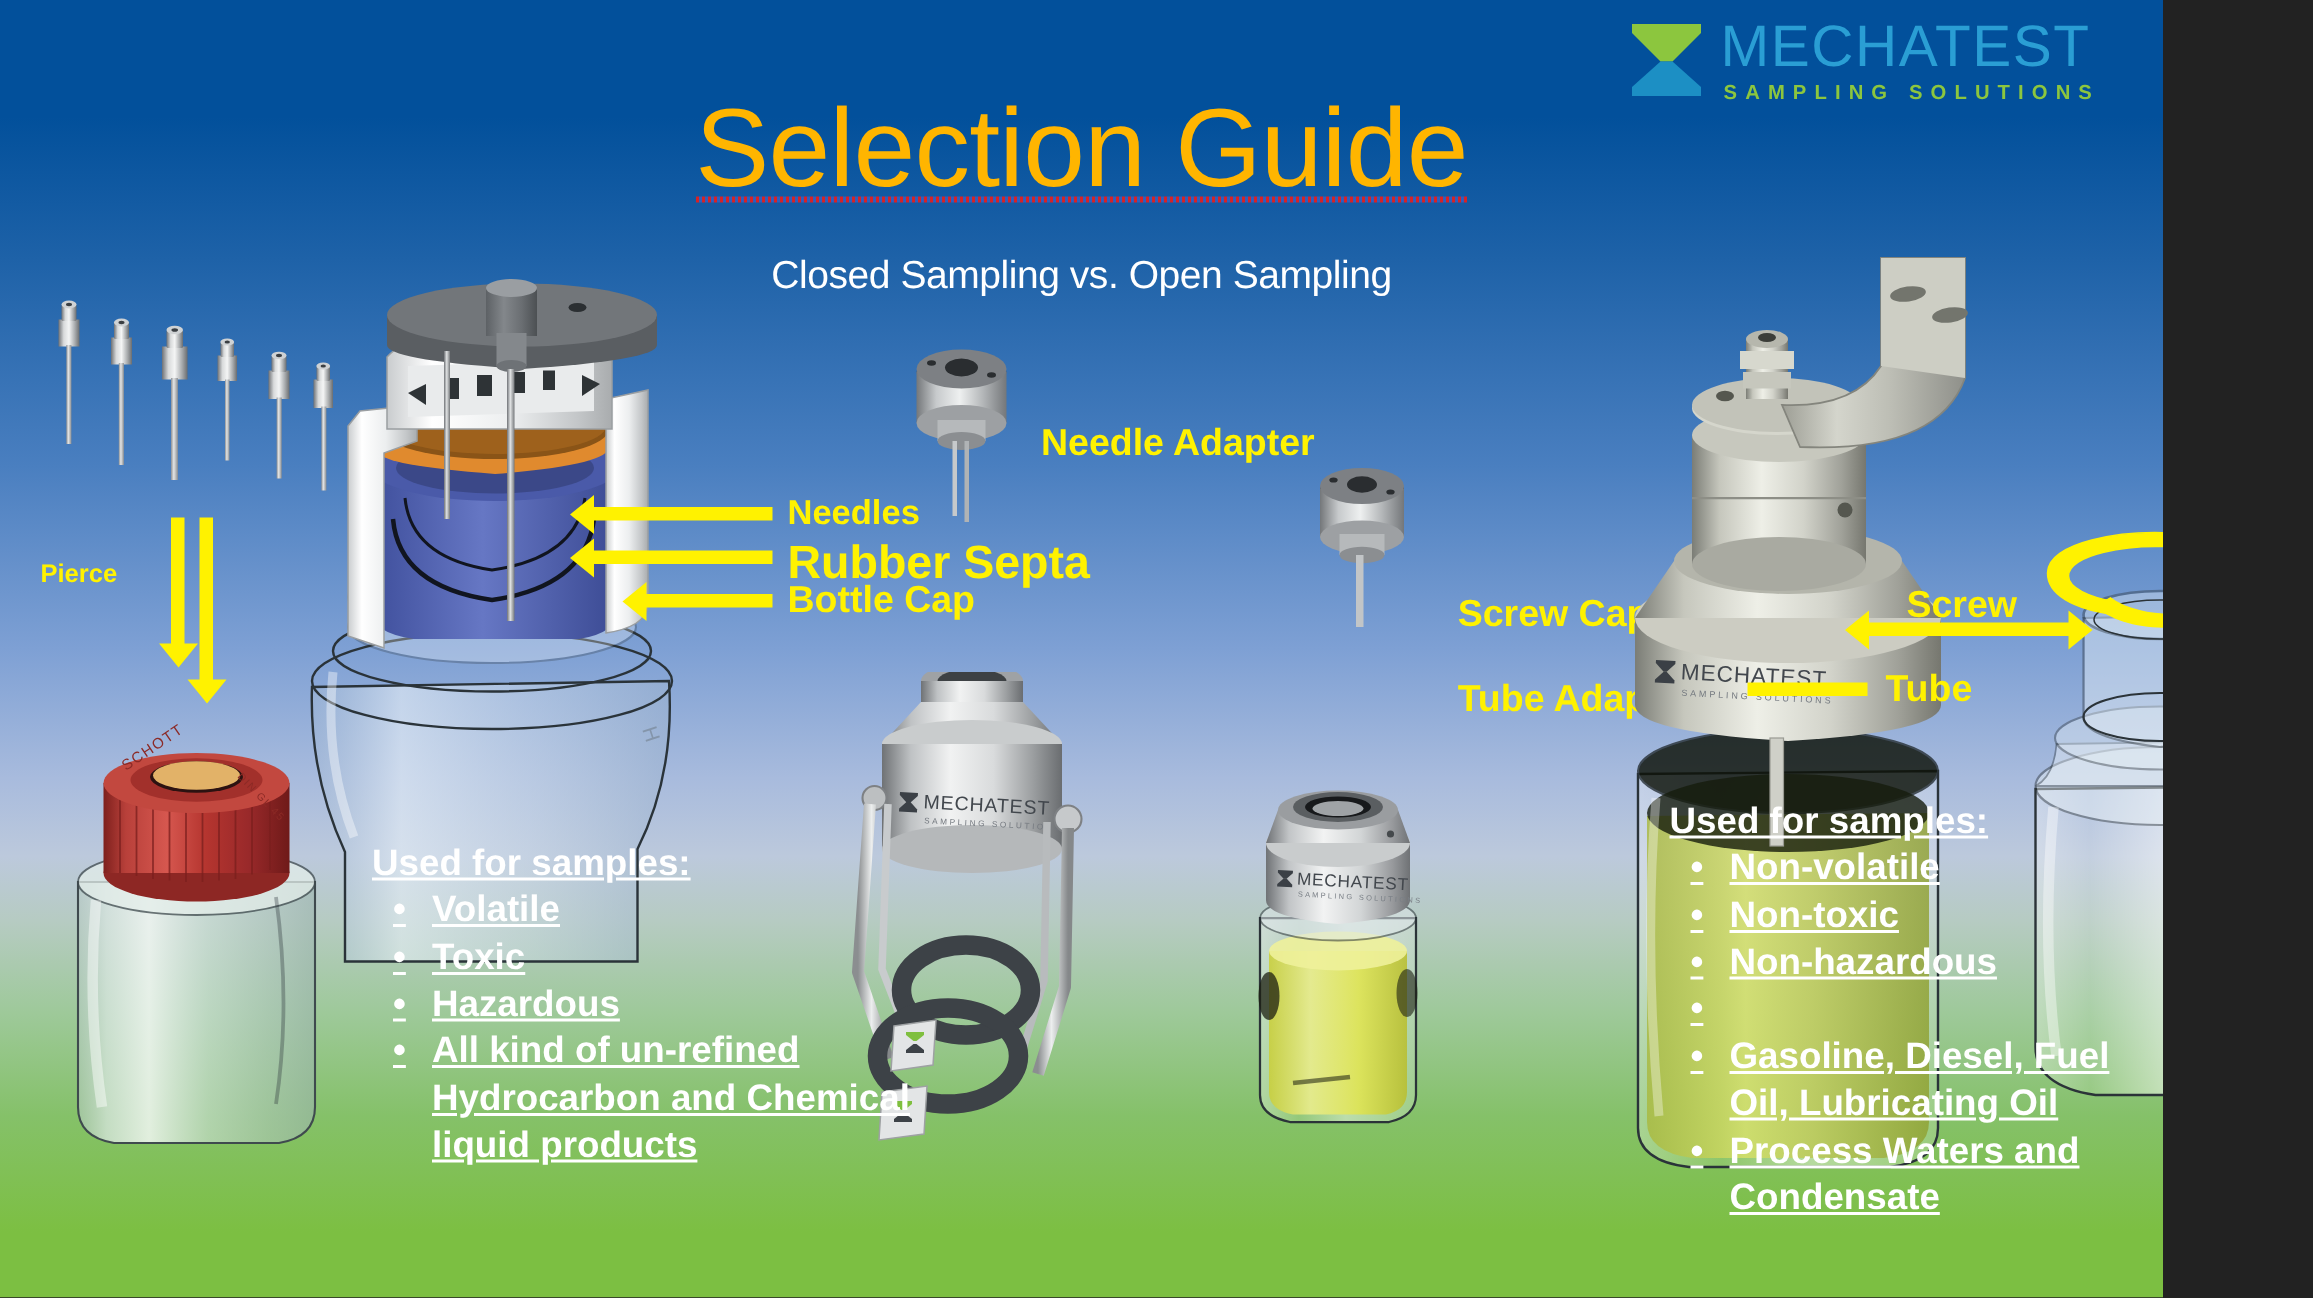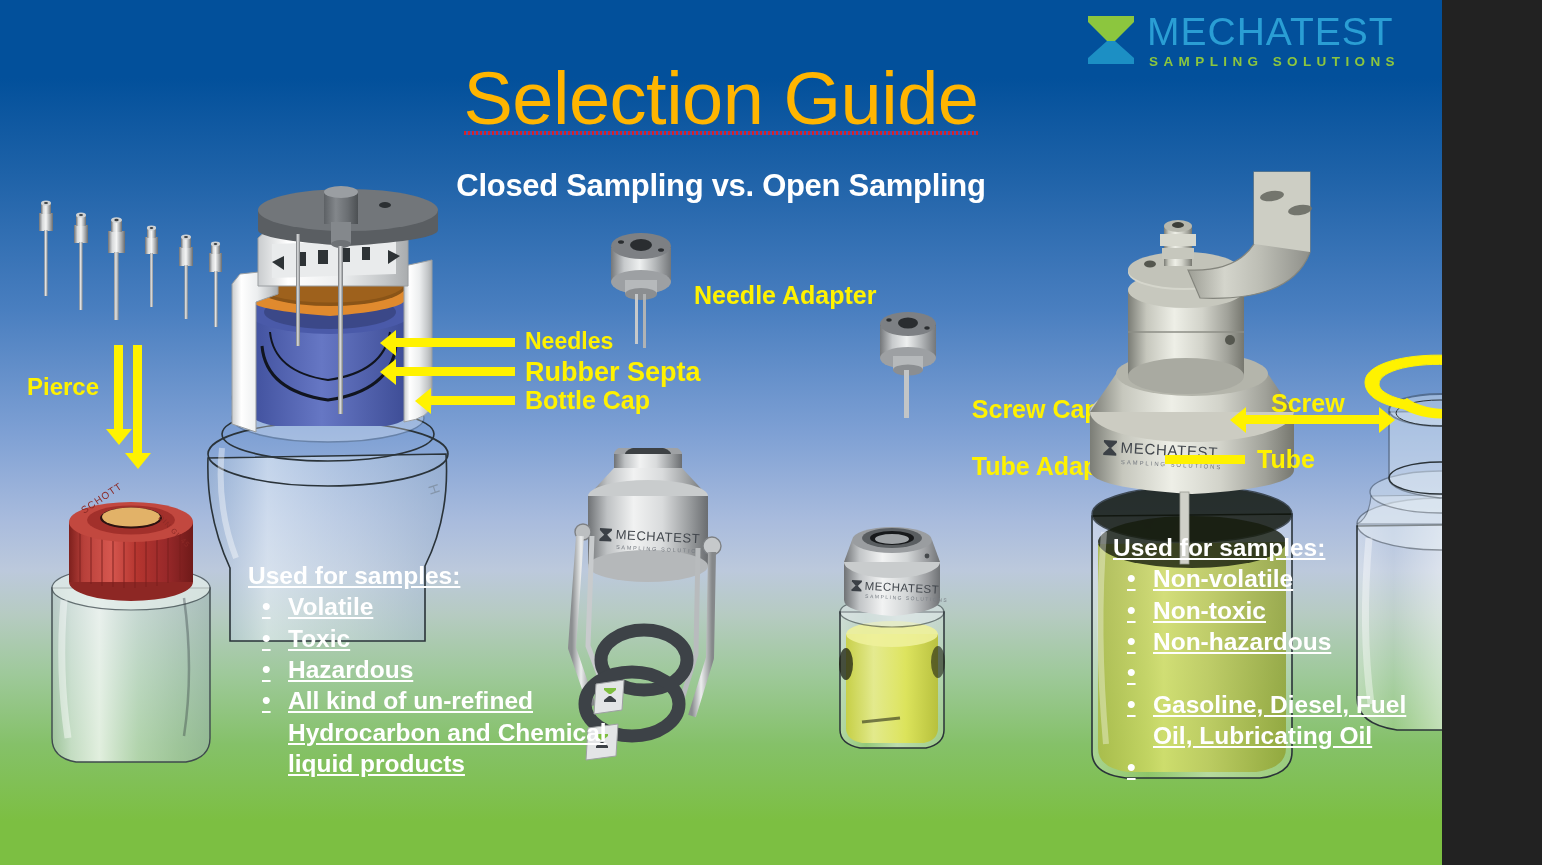--- a/index.html
+++ b/index.html
@@ -30,21 +30,21 @@
     font-size:74px;font-weight:400;color:#FFB500;letter-spacing:-.5px;
   }
   #title .sp{position:relative;display:inline-block;}
   #title .sp::after{
     content:"";position:absolute;left:0;right:0;bottom:6px;height:4px;
     background:repeating-linear-gradient(90deg,#e02020 0 2px,#2f5fc0 2px 4px);
     opacity:.95;
   }
   #subtitle{
     position:absolute;left:0;right:0;top:168px;text-align:center;
-    font-size:31px;font-weight:700;color:#ffffff;letter-spacing:-.3px;
+    font-size:26px;font-weight:400;color:#ffffff;letter-spacing:-.3px;
   }
   
   .ylabel{position:absolute;color:#FFF200;font-weight:700;white-space:pre;line-height:1.15;}
   
   .harrow{position:absolute;height:9px;background:#FFF200;}
   .harrow::before{
     content:"";position:absolute;left:-15px;top:50%;transform:translateY(-50%);
     width:0;height:0;border-top:13px solid transparent;border-bottom:13px solid transparent;
     border-right:16px solid #FFF200;
   }
@@ -150,21 +150,21 @@
           <ellipse cx="9.5" cy="4" rx="4.6" ry="2.4" fill="#cfd2d4"></ellipse>
             <ellipse cx="9.5" cy="4" rx="1.8" ry="1" fill="#3b3f43"></ellipse>
           <rect x="8.2" y="31" width="3.4" height="56" fill="url(#ns)"></rect>
         </g>
       </g>
     </svg>
   </div>
 
   <div class="varrow" style="left:114px;top:345px;height:86px;"></div>
   <div class="varrow" style="left:133px;top:345px;height:110px;"></div>
-  <div class="ylabel" style="left:27px;top:373px;font-size:24px;">Pierce</div>
+  <div class="ylabel" style="left:27px;top:373px;font-size:17px;">Pierce</div>
 
   <div class="obj" style="left:34px;top:470px;width:200px;height:300px;">
     <svg width="200" height="300" viewBox="0 0 200 300">
       <defs>
         <linearGradient id="bodyg" x1="0" y1="0" x2="1" y2="0">
           <stop offset="0%" stop-color="#b6c9c4" stop-opacity=".55"></stop>
           <stop offset="12%" stop-color="#d9e6e1" stop-opacity=".75"></stop>
           <stop offset="30%" stop-color="#f2f7f4" stop-opacity=".85"></stop>
           <stop offset="55%" stop-color="#cfe0da" stop-opacity=".6"></stop>
           <stop offset="80%" stop-color="#b3c8c2" stop-opacity=".55"></stop>
@@ -289,21 +289,21 @@
       <rect x="96" y="48" width="4" height="112" fill="url(#nshaft)"></rect>
 
       <text x="228" y="300" font-family="Liberation Sans, sans-serif" font-size="14" fill="#6f7c88" opacity=".55" transform="rotate(72 228 300)">H</text>
     </svg>
   </div>
 
   <div class="harrow" style="left:395px;top:338px;width:120px;"></div>
   <div class="harrow" style="left:395px;top:367px;width:120px;"></div>
   <div class="harrow" style="left:430px;top:396px;width:85px;"></div>
   <div class="ylabel" style="left:525px;top:328px;font-size:23px;">Needles</div>
-  <div class="ylabel" style="left:525px;top:357px;font-size:27px;">Rubber Septa</div>
+  <div class="ylabel" style="left:525px;top:357px;font-size:31px;">Rubber Septa</div>
   <div class="ylabel" style="left:525px;top:386px;font-size:25px;text-align:center;">Bottle Cap</div>
 
   <div class="obj" style="left:603px;top:230px;width:80px;height:120px;">
     <svg width="80" height="120" viewBox="0 0 80 120">
       <defs>
         <linearGradient id="mg1" x1="0" y1="0" x2="1" y2="0">
           <stop offset="0%" stop-color="#74777a"></stop>
             <stop offset="22%" stop-color="#c7cacc"></stop>
           <stop offset="48%" stop-color="#eef0f0"></stop>
             <stop offset="74%" stop-color="#b3b6b8"></stop>
@@ -613,17 +613,18 @@
       </li>
       <li>
         <span class="b">•</span>
       </li>
       <li>
         <span class="b">•</span>
         <span class="t">Gasoline, Diesel, Fuel Oil, Lubricating Oil</span>
       </li>
       <li>
         <span class="b">•</span>
+        <span class="t">Process Waters and Condensate</span>
       </li>
     </ul>
   </div>
 
 </div>
 
 </body></html>

